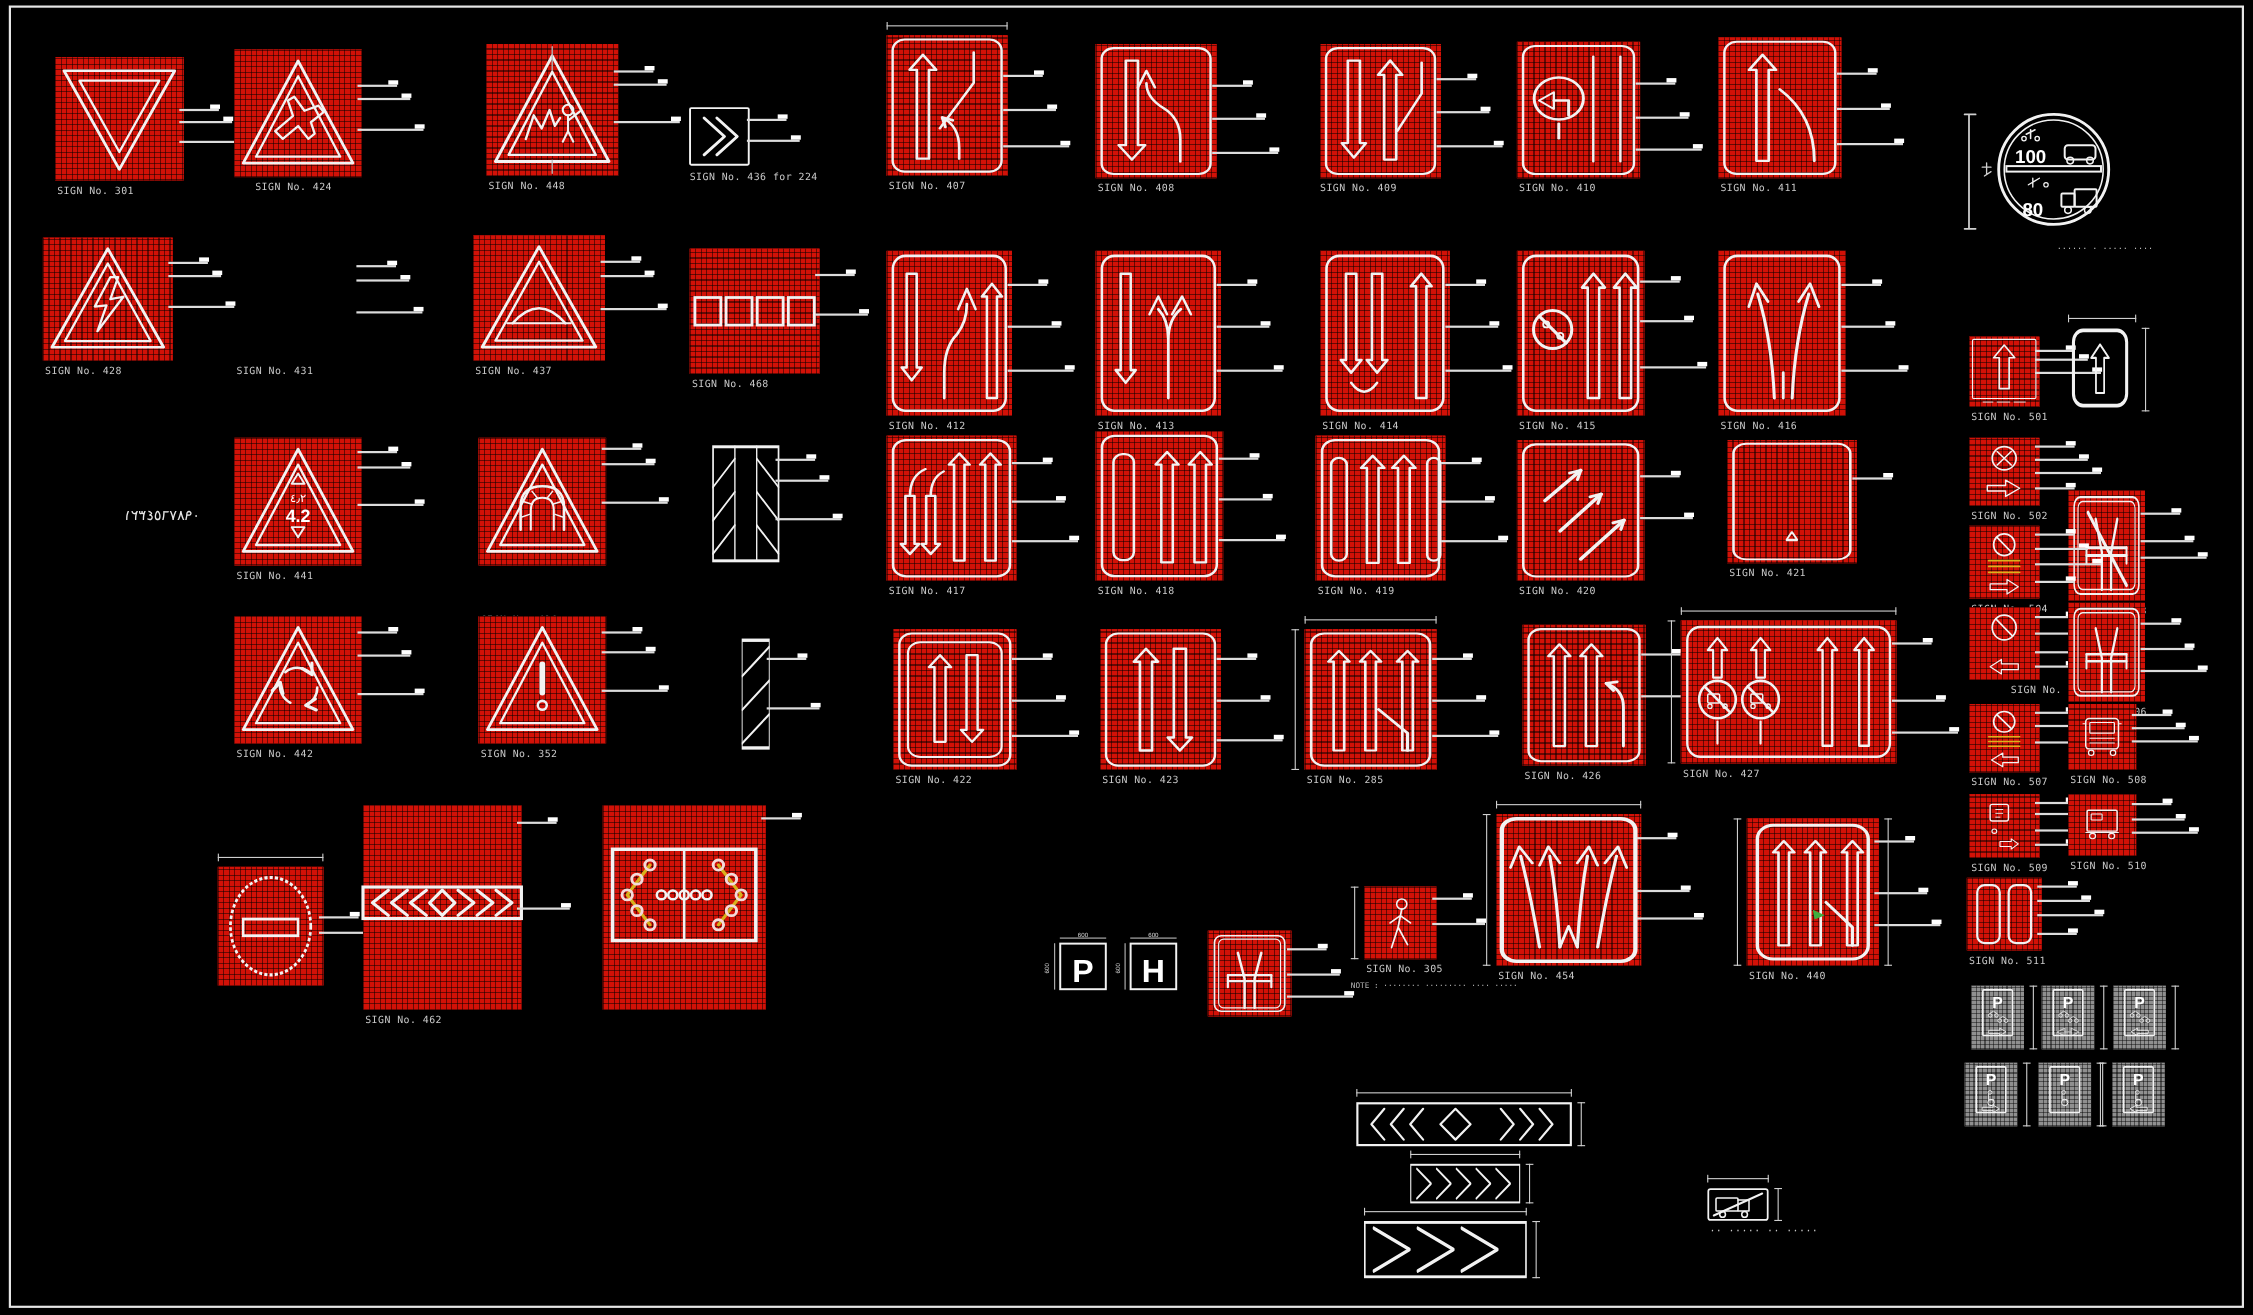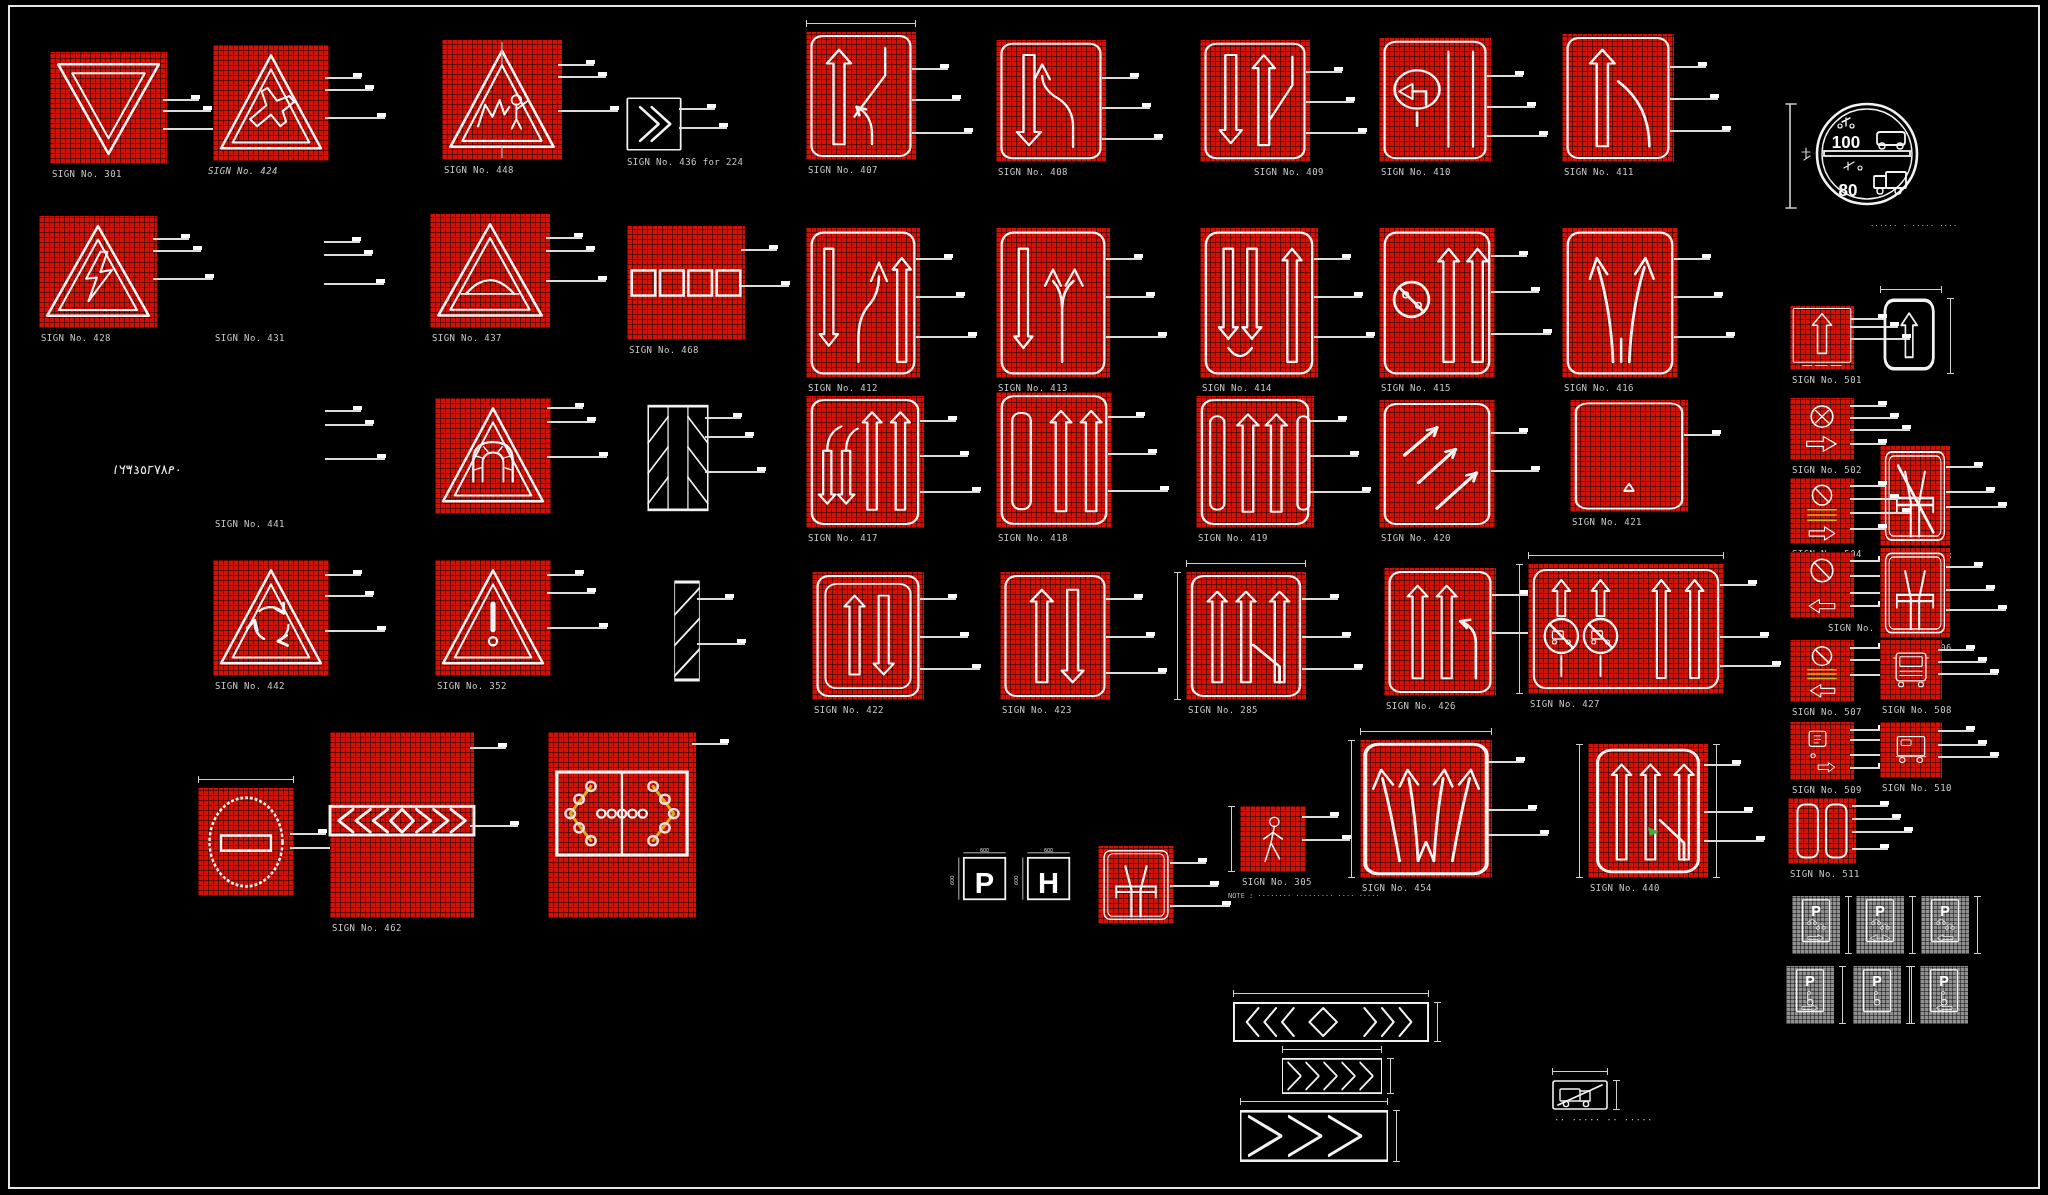--- a/index.html
+++ b/index.html
@@ -57,21 +57,21 @@
     <div class="leader" style="left: 163px; top: 128px; width: 60px;">
       <div class="blob"></div>
     </div>
     <div class="tile red" style="left: 213px; top: 45px; width: 116px; height: 116px;">
       <svg viewBox="0 0 100 100" preserveAspectRatio="none">
         <path d="M7 89 L93 89 L50 9 Z" fill="none" stroke="#f2f2f2" stroke-width="2.2" stroke-linejoin="round" stroke-linecap="round"></path>
         <path d="M17 84 L83 84 L50 21 Z" fill="none" stroke="#f2f2f2" stroke-width="1.8" stroke-linejoin="round" stroke-linecap="round"></path>
         <path d="M32 64 L46 52 L42 40 L47 37 L55 48 L66 44 L70 49 L60 57 L63 66 L58 70 L50 60 L38 70 Z" fill="none" stroke="#f2f2f2" stroke-width="1.8" stroke-linejoin="round" stroke-linecap="round"></path>
       </svg>
     </div>
-    <div class="cap" style="left: 208px; top: 166px; font-style: italic;">SIGN No. 424</div>
+    <div class="cap" style="left: 232px; top: 166px;">SIGN No. 424</div>
     <div class="leader" style="left: 325px; top: 77px; width: 36px;">
       <div class="blob"></div>
     </div>
     <div class="leader" style="left: 325px; top: 89px; width: 48px;">
       <div class="blob"></div>
     </div>
     <div class="leader" style="left: 325px; top: 117px; width: 60px;">
       <div class="blob"></div>
     </div>
     <div class="tile red" style="left: 442px; top: 40px; width: 120px; height: 120px;">
@@ -160,20 +160,30 @@
         <rect x="52" y="39" width="20" height="22" rx="0" fill="none" stroke="#f2f2f2" stroke-width="2.2"></rect>
         <rect x="76" y="39" width="20" height="22" rx="0" fill="none" stroke="#f2f2f2" stroke-width="2.2"></rect>
       </svg>
     </div>
     <div class="cap" style="left: 629px; top: 345px;">SIGN No. 468</div>
     <div class="leader" style="left: 741px; top: 249px; width: 36px;">
       <div class="blob"></div>
     </div>
     <div class="leader" style="left: 741px; top: 285px; width: 48px;">
       <div class="blob"></div>
+    </div>
+    <div class="tile red" style="left: 213px; top: 398px; width: 116px; height: 116px;">
+      <svg viewBox="0 0 100 100" preserveAspectRatio="none">
+        <path d="M7 89 L93 89 L50 9 Z" fill="none" stroke="#f2f2f2" stroke-width="2.2" stroke-linejoin="round" stroke-linecap="round"></path>
+        <path d="M17 84 L83 84 L50 21 Z" fill="none" stroke="#f2f2f2" stroke-width="1.8" stroke-linejoin="round" stroke-linecap="round"></path>
+        <path d="M50 28 L45 36 L55 36 Z" fill="none" stroke="#f2f2f2" stroke-width="1.5" stroke-linejoin="round" stroke-linecap="round"></path>
+        <text x="50" y="50" font-size="9" font-family="&quot;Liberation Sans&quot;,sans-serif" font-weight="normal" fill="#fff" text-anchor="middle">٤٫٢</text>
+        <text x="50" y="66" font-size="14" font-family="&quot;Liberation Sans&quot;,sans-serif" font-weight="bold" fill="#fff" text-anchor="middle">4.2</text>
+        <path d="M50 78 L45 70 L55 70 Z" fill="none" stroke="#f2f2f2" stroke-width="1.5" stroke-linejoin="round" stroke-linecap="round"></path>
+      </svg>
     </div>
     <div class="cap" style="left: 215px; top: 519px;">SIGN No. 441</div>
     <div class="leader" style="left: 325px; top: 410px; width: 36px;">
       <div class="blob"></div>
     </div>
     <div class="leader" style="left: 325px; top: 424px; width: 48px;">
       <div class="blob"></div>
     </div>
     <div class="leader" style="left: 325px; top: 458px; width: 60px;">
       <div class="blob"></div>
@@ -307,21 +317,21 @@
       <div class="blob"></div>
     </div>
     <div class="tile red" style="left: 1200px; top: 40px; width: 110px; height: 122px;">
       <svg viewBox="0 0 100 130" preserveAspectRatio="none">
         <rect x="5" y="4" width="90" height="122" rx="10" fill="none" stroke="#f2f2f2" stroke-width="2"></rect>
         <path d="M23 16 L23 96 L18 96 L28 110 L38 96 L33 96 L33 16 Z" fill="none" stroke="#f2f2f2" stroke-width="2.2" stroke-linejoin="round" stroke-linecap="round"></path>
         <path d="M53 112 L53 30 L48 30 L58 16 L68 30 L63 30 L63 112 Z" fill="none" stroke="#f2f2f2" stroke-width="2.2" stroke-linejoin="round" stroke-linecap="round"></path>
         <path d="M84 18 L84 48 L64 84" fill="none" stroke="#f2f2f2" stroke-width="2.2" stroke-linejoin="round" stroke-linecap="round"></path>
       </svg>
     </div>
-    <div class="cap" style="left: 1254px; top: 167px; text-align: center;">SIGN No. 409</div>
+    <div class="cap" style="left: 1200px; top: 167px; text-align: center;">SIGN No. 409</div>
     <div class="leader" style="left: 1306px; top: 71px; width: 36px;">
       <div class="blob"></div>
     </div>
     <div class="leader" style="left: 1306px; top: 101px; width: 48px;">
       <div class="blob"></div>
     </div>
     <div class="leader" style="left: 1306px; top: 132px; width: 60px;">
       <div class="blob"></div>
     </div>
     <div class="tile red" style="left: 1379px; top: 38px; width: 112px; height: 124px;">

